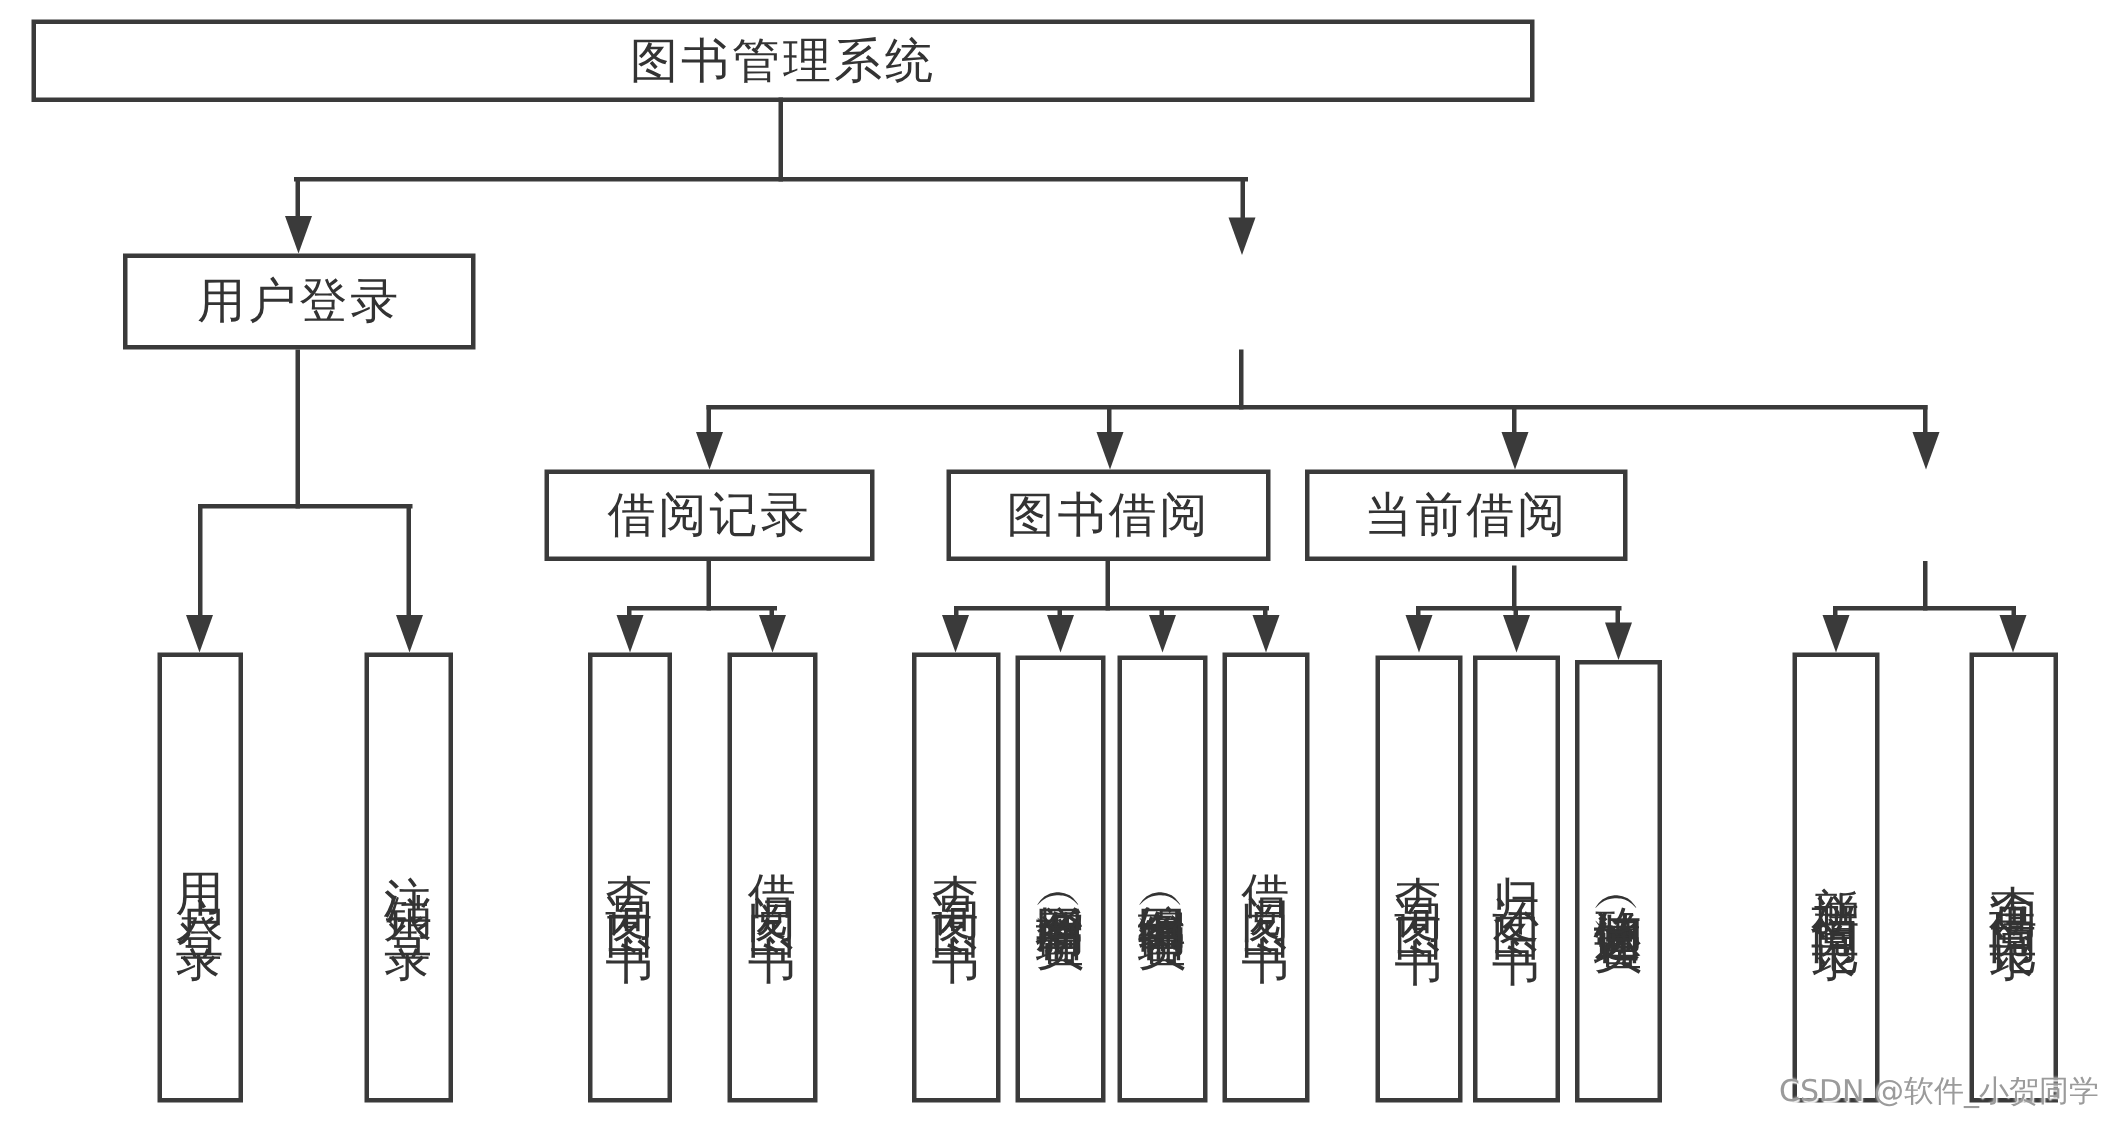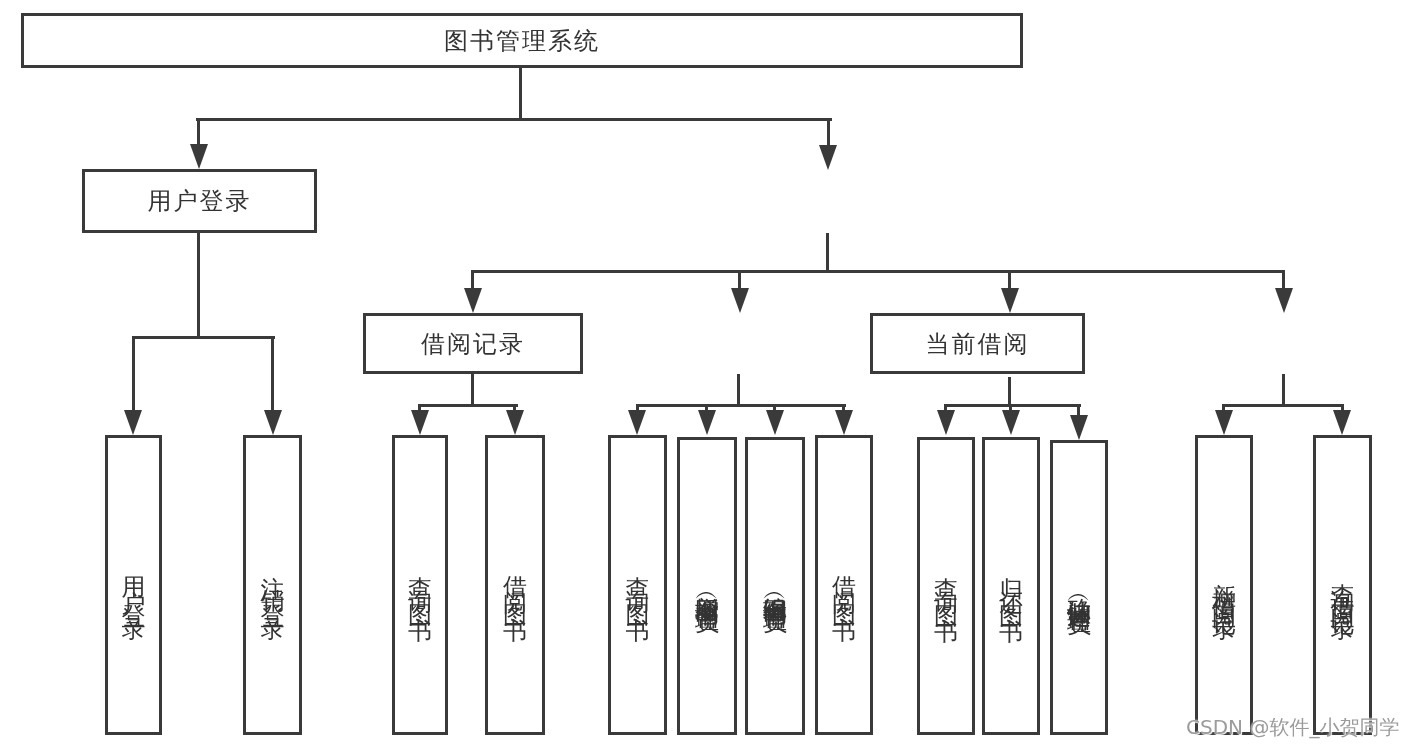--- a/index.html
+++ b/index.html
@@ -22,21 +22,21 @@
   }
   .box {
     position: absolute;
     border: 3px solid var(--box-border);
     background: #fff;
     display: flex;
     align-items: center;
     justify-content: center;
   }
   .box .lbl {
-    font-size: 24px;
+    font-size: 32px;
     color: var(--text);
     letter-spacing: 2px;
     white-space: nowrap;
   }
   .leaf .lbl {
     writing-mode: vertical-rl;
     text-orientation: upright;
     line-height: 1;
     white-space: normal;
     letter-spacing: 14px;
@@ -104,20 +104,23 @@
     <div class="vline" style="left:1282px; top:270px; height:22px;"></div>
     <div class="arrow" style="left:464px; top:288px;"></div>
     <div class="arrow" style="left:731px; top:288px;"></div>
     <div class="arrow" style="left:1001px; top:288px;"></div>
     <div class="arrow" style="left:1275px; top:288px;"></div>
   </div>
 
   <div class="box" style="left:363px; top:313px; width:220px; height:61px;">
     <span class="lbl">借阅记录</span>
   </div>
+  <div class="box" style="left:631px; top:313px; width:216px; height:61px;">
+    <span class="lbl">图书借阅</span>
+  </div>
   <div class="box" style="left:870px; top:313px; width:215px; height:61px;">
     <span class="lbl">当前借阅</span>
   </div>
 
   <div>
     <div class="vline" style="left:471px; top:374px; height:33px;"></div>
     <div class="hline" style="left:418px; top:404px; width:100px;"></div>
     <div class="vline" style="left:418px; top:404px; height:10px;"></div>
     <div class="vline" style="left:513px; top:404px; height:10px;"></div>
     <div class="arrow" style="left:411px; top:410px;"></div>

